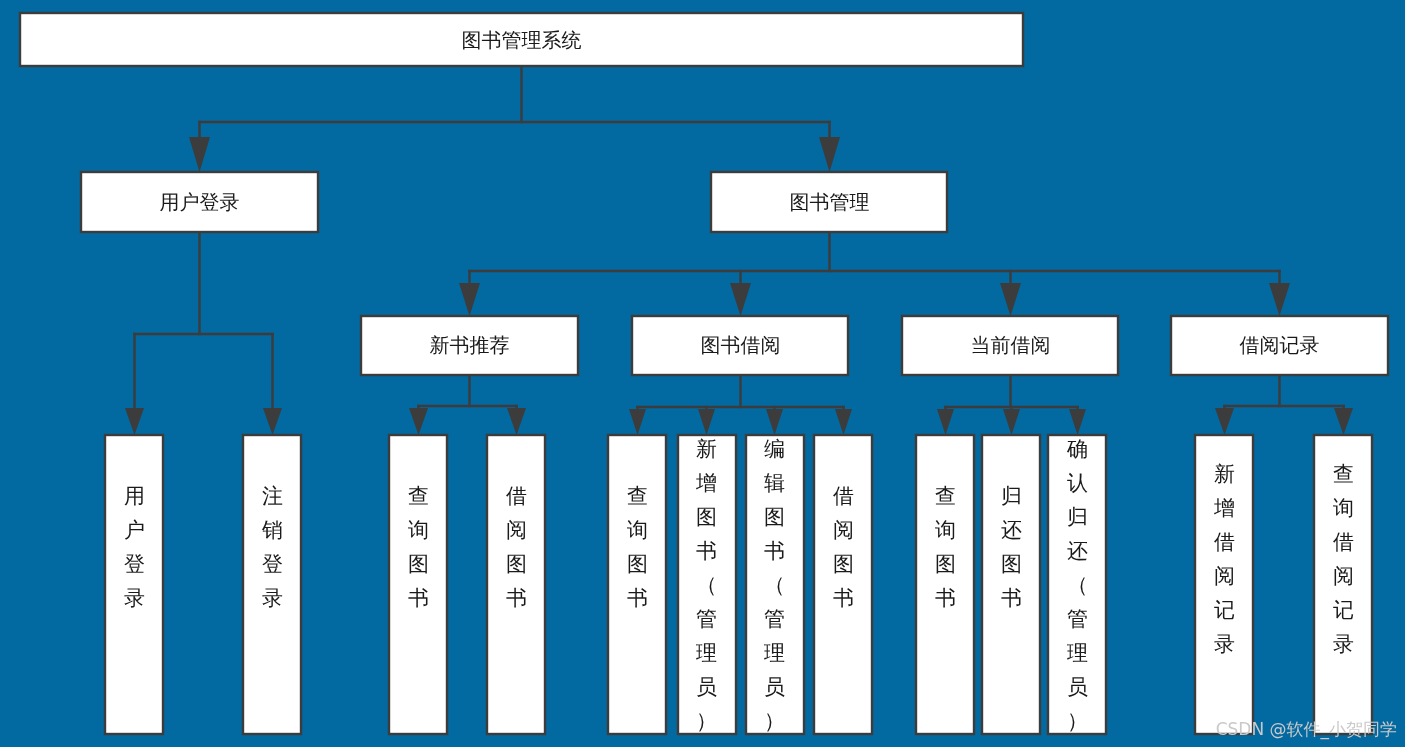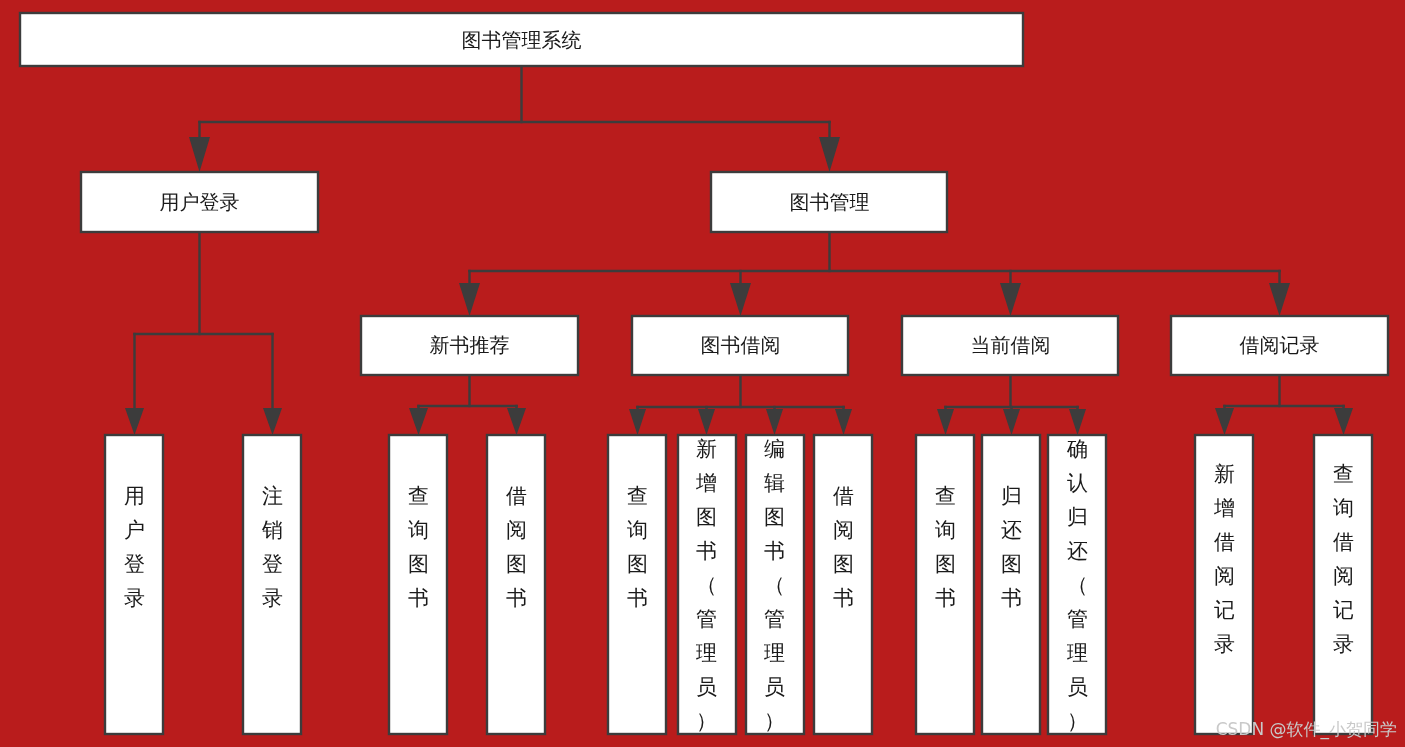--- a/index.html
+++ b/index.html
@@ -10,21 +10,21 @@
   body {
     width: 1405px;
     height: 747px;
     font-family: "DejaVu Sans", "Liberation Sans", sans-serif;
     overflow: hidden;
   }
   #diagram-root {
     position: relative;
     width: 1405px;
     height: 747px;
-    background: #b91c1c;
+    background: #0369a1;
   }
   svg.diagram-canvas {
     position: absolute;
     top: 0;
     left: 0;
     width: 1405px;
     height: 747px;
   }
   .node-box {
     fill: #ffffff;

